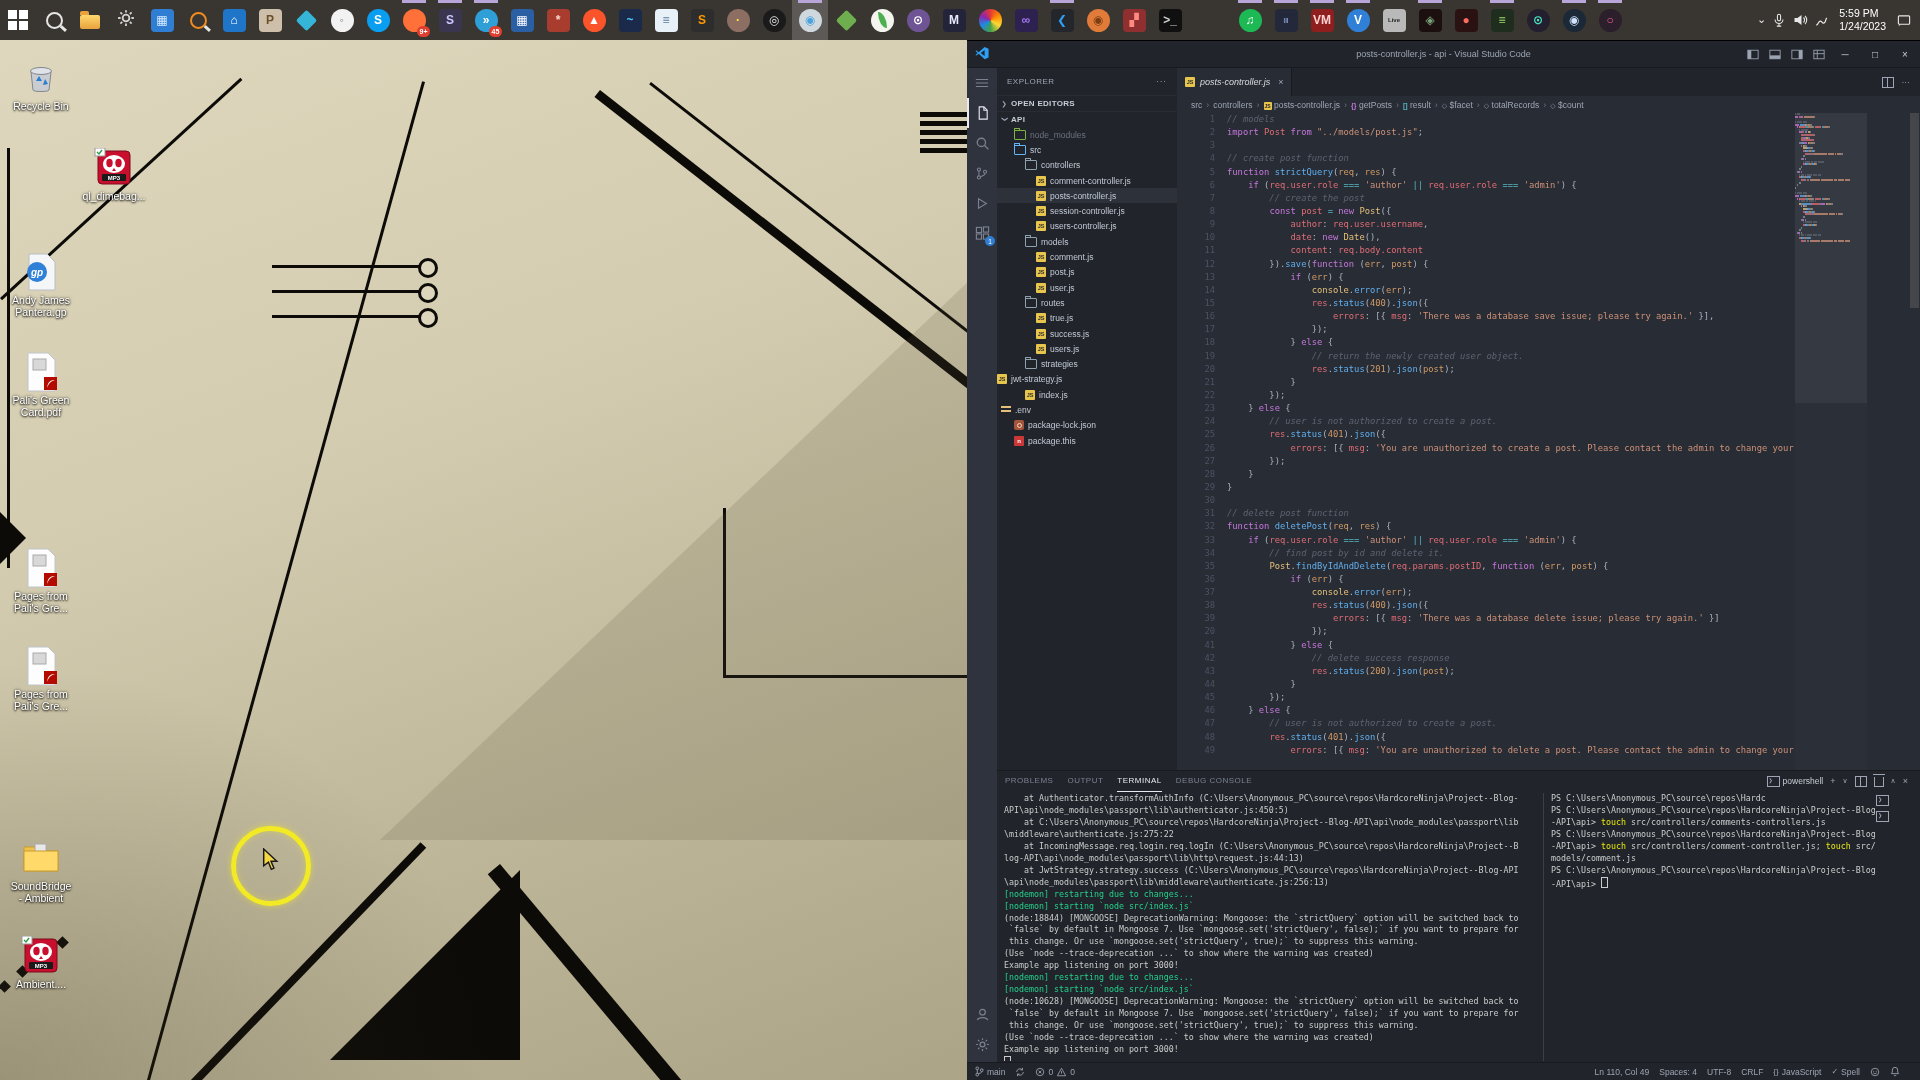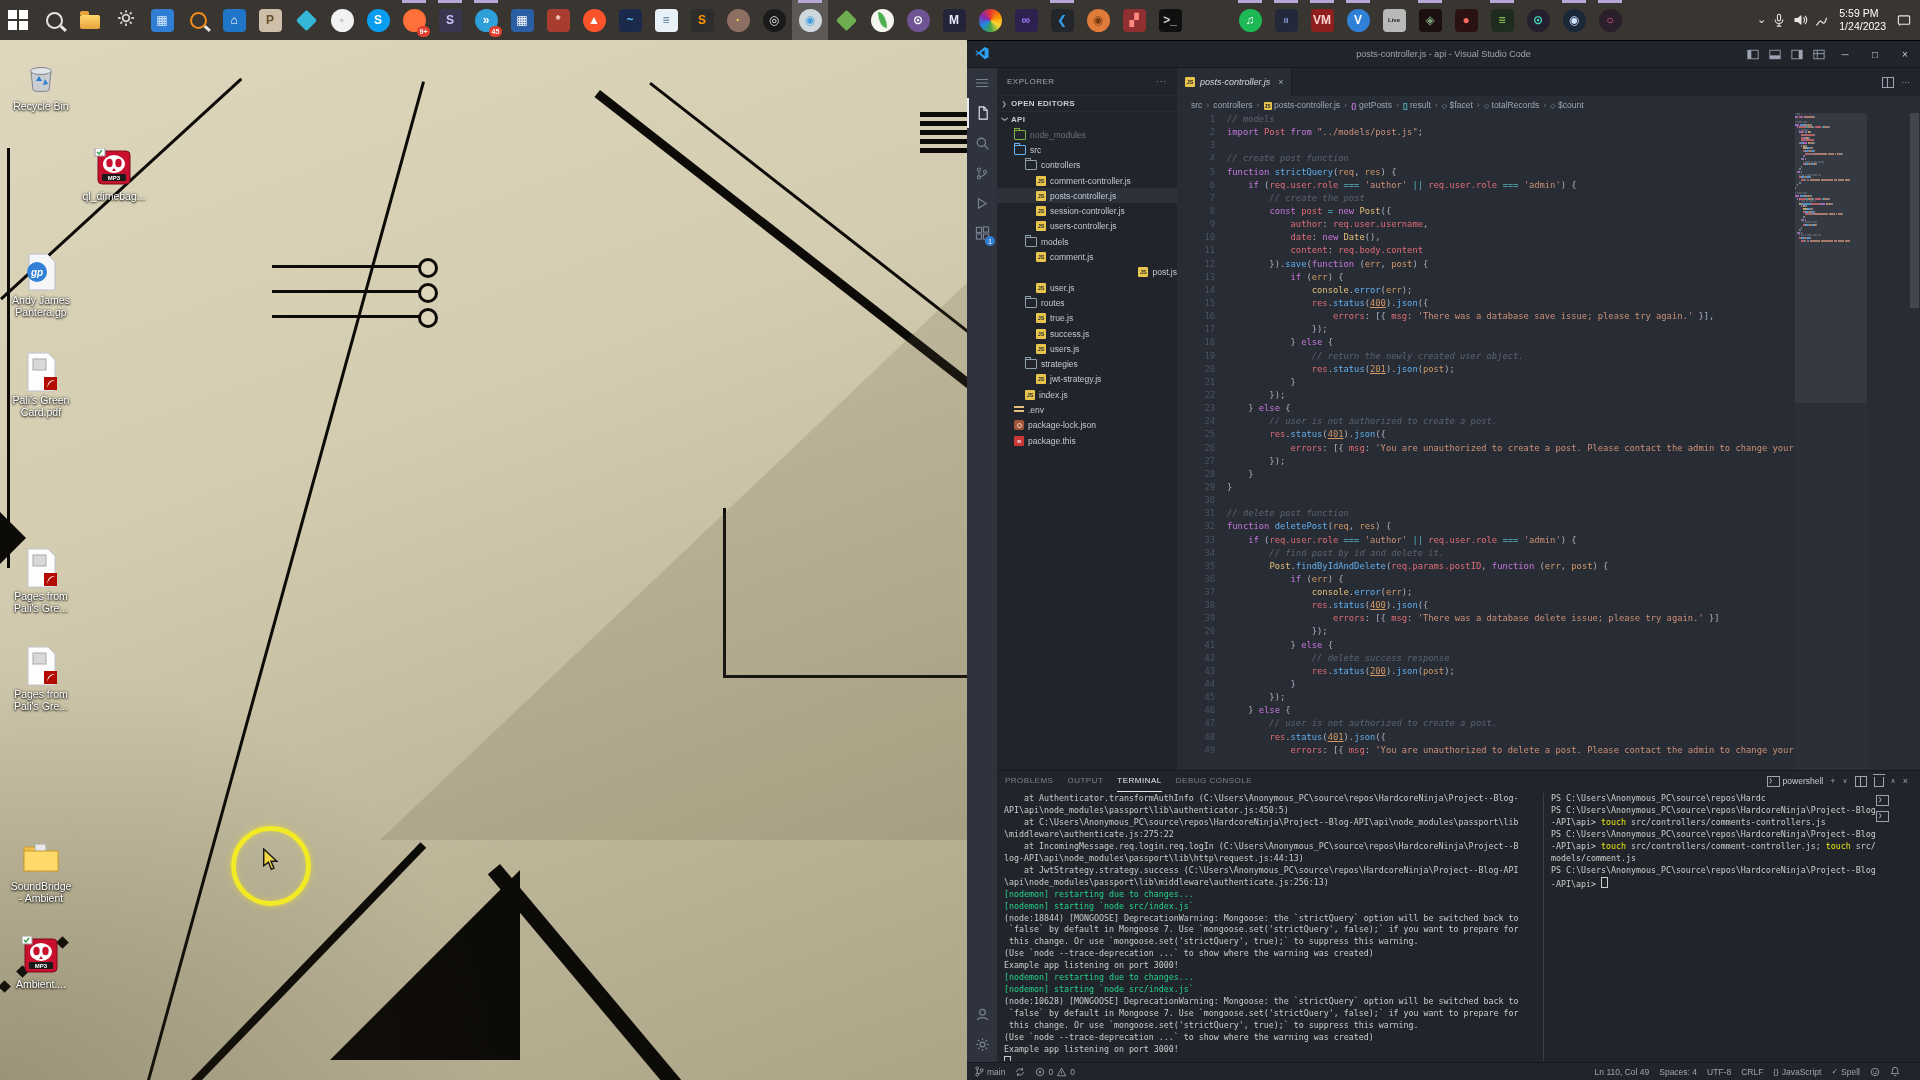--- a/index.html
+++ b/index.html
@@ -107,21 +107,21 @@
   #code-wrap{position:absolute;left:0;top:45px;right:125px;bottom:0;overflow:hidden;font-family:"DejaVu Sans Mono","Liberation Mono",monospace;font-size:8.8px;line-height:13.15px;}
   .cl{display:flex;height:13.15px;white-space:pre;}
   .ln{flex:0 0 38px;text-align:right;color:#4b5263;padding-right:12px;}
   .tk-cm{color:#5c6370;font-style:italic;}
   .tk-kw{color:#c678dd;}
   .tk-fn{color:#61afef;}
   .tk-meth{color:#61afef;}
   .tk-cls{color:#e5c07b;}
   .tk-red{color:#e06c75;}
   .tk-par{color:#d19a66;}
-  .tk-num{color:#d19a66;text-decoration:underline;}
+  .tk-num{color:#d19a66;}
   .tk-str{color:#ce9178;}
   .tk-op{color:#56b6c2;}
   .tk-pun{color:#abb2bf;}
   #minimap{position:absolute;top:45px;right:53px;width:72px;bottom:0;overflow:hidden;background:rgba(255,255,255,.015);}
   .mm-line{height:2px;margin-bottom:.65px;white-space:nowrap;font-size:0;}
   .mm-seg{display:inline-block;height:2px;vertical-align:top;}
   #mm-slider{position:absolute;top:45px;right:53px;width:72px;height:290px;background:rgba(255,255,255,.05);}
   #scrollbar{position:absolute;top:45px;right:0;width:12px;bottom:0;}
   #scroll-slider{position:absolute;top:0;right:1px;width:9px;height:195px;background:rgba(121,121,121,.35);}
 
@@ -585,21 +585,21 @@
               <span>users-controller.js</span>
             </div>
             <div class="tree-row" style="padding-left: 28px;">
               <span class="ti fi-folder"></span>
               <span>models</span>
             </div>
             <div class="tree-row" style="padding-left: 39px;">
               <span class="ti fi-js">JS</span>
               <span>comment.js</span>
             </div>
-            <div class="tree-row" style="padding-left: 39px; justify-content: flex-end;">
+            <div class="tree-row" style="padding-left: 39px;">
               <span class="ti fi-js">JS</span>
               <span>post.js</span>
             </div>
             <div class="tree-row" style="padding-left: 39px;">
               <span class="ti fi-js">JS</span>
               <span>user.js</span>
             </div>
             <div class="tree-row" style="padding-left: 28px;">
               <span class="ti fi-folder"></span>
               <span>routes</span>
@@ -613,29 +613,29 @@
               <span>success.js</span>
             </div>
             <div class="tree-row" style="padding-left: 39px;">
               <span class="ti fi-js">JS</span>
               <span>users.js</span>
             </div>
             <div class="tree-row" style="padding-left: 28px;">
               <span class="ti fi-folder"></span>
               <span>strategies</span>
             </div>
-            <div class="tree-row" style="padding-left: 39px;">
+            <div class="tree-row" style="">
               <span class="ti fi-js">JS</span>
               <span>jwt-strategy.js</span>
             </div>
             <div class="tree-row" style="padding-left: 28px;">
               <span class="ti fi-js">JS</span>
               <span>index.js</span>
             </div>
-            <div class="tree-row" style="padding-left: 17px;">
+            <div class="tree-row" style="padding-left: 4px;">
               <span class="ti fi-env"></span>
               <span>.env</span>
             </div>
             <div class="tree-row" style="padding-left: 17px;">
               <span class="ti fi-lock"></span>
               <span>package-lock.json</span>
             </div>
             <div class="tree-row" style="padding-left: 17px;">
               <span class="ti fi-npm">n</span>
               <span>package.this</span>

